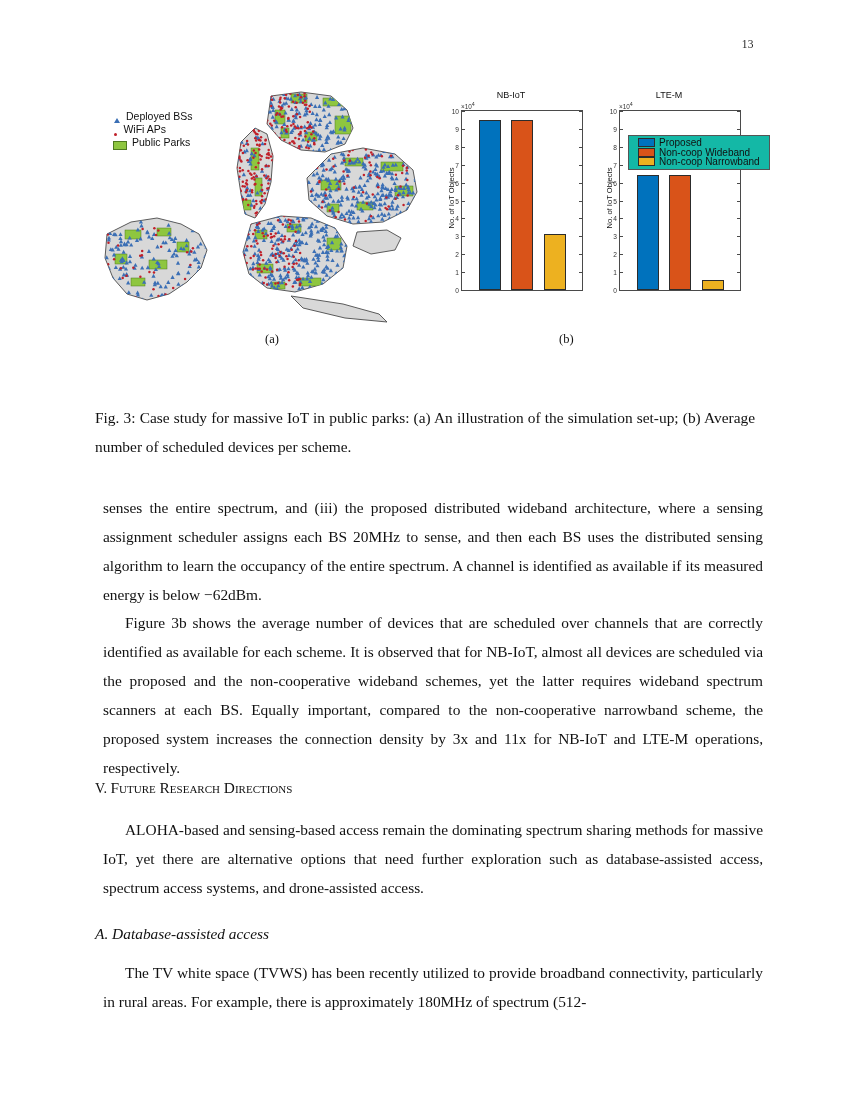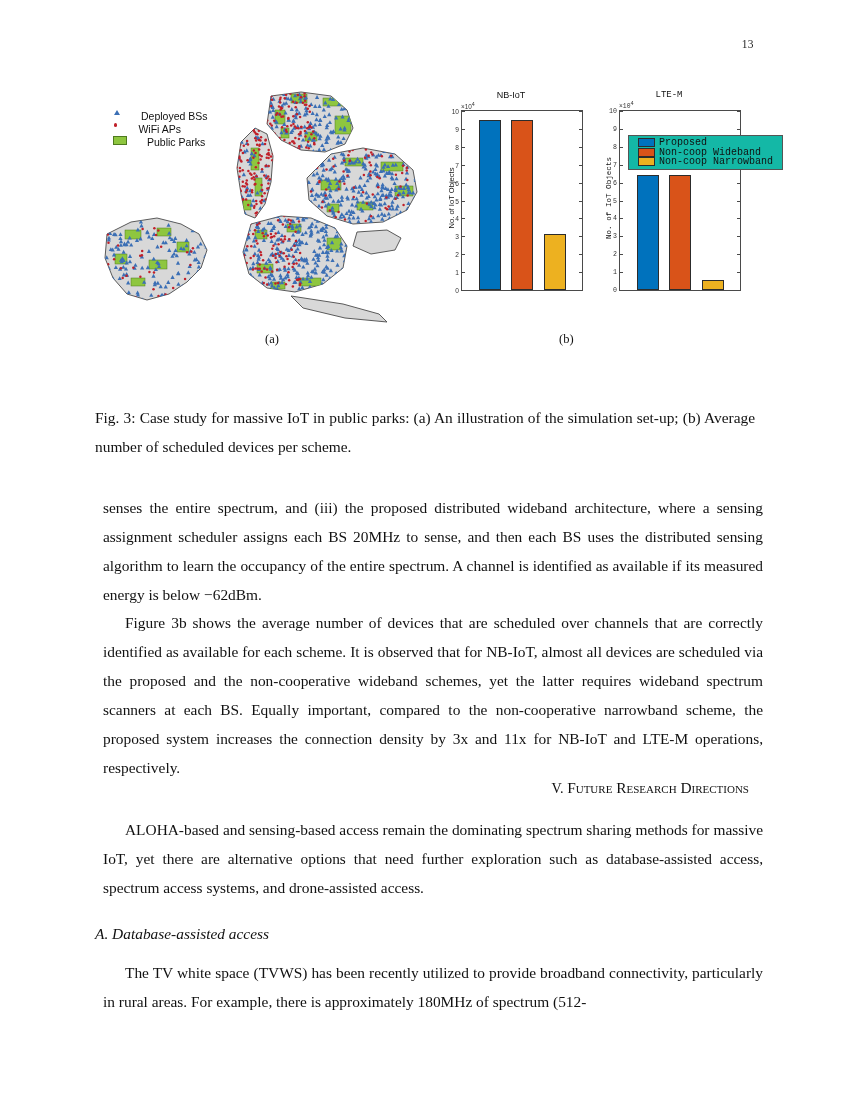--- a/index.html
+++ b/index.html
@@ -49,22 +49,22 @@
     left: 18px;
     top: 28px;
     z-index: 6;
     font-family: "Liberation Sans", sans-serif;
     font-size: 10.5px;
     color: #111;
     line-height: 13.2px;
   }
   .map-legend .row {
     display: flex;
-    align-items: flex-start;
-    gap: 20px;
+    align-items: flex-end;
+    gap: 5px;
     white-space: nowrap;
   }
   .lg-tri {
     width: 0; height: 0;
     border-left: 3.2px solid transparent;
     border-right: 3.2px solid transparent;
     border-bottom: 5px solid #3b6fb5;
     display: inline-block;
     margin-left: 1px; margin-right: 1px;
   }
@@ -95,21 +95,21 @@
     height: 245px;
   }
   .chart {
     position: absolute;
     top: 8px;
     width: 152px;
     height: 215px;
     font-family: "Liberation Sans", sans-serif;
   }
   .chart.nbiot { left: 0px; }
-  .chart.ltem  { left: 158px; font-family: Liberation Mono, monospace; }
+  .chart.ltem  { left: 158px; }
 
   .chart-title {
     position: absolute;
     top: 0px;
     left: 0; right: 0;
     text-align: center;
     font-size: 9px;
     color: #111;
   }
   .exp-label {
@@ -234,24 +234,24 @@
     line-height: 29px;
     text-align: justify;
     text-justify: inter-word;
     font-family: "Liberation Serif", serif;
     margin-left: 8px;
   }
   .p1 { top: 493px; }
   .p2 { top: 608px; text-indent: 22px; }
   .section-head {
     position: absolute;
-    left: 89px;
+    left: 95px;
     width: 660px;
     top: 779px;
-    text-align: right;
+    text-align: left;
     font-size: 14.2px;
     font-family: "Liberation Serif", serif;
   }
   .section-head .sc {
     font-variant: small-caps;
     font-size: 15.4px;
   }
   .p3 { top: 815px; text-indent: 22px; }
   .sub-head {
     position: absolute;

